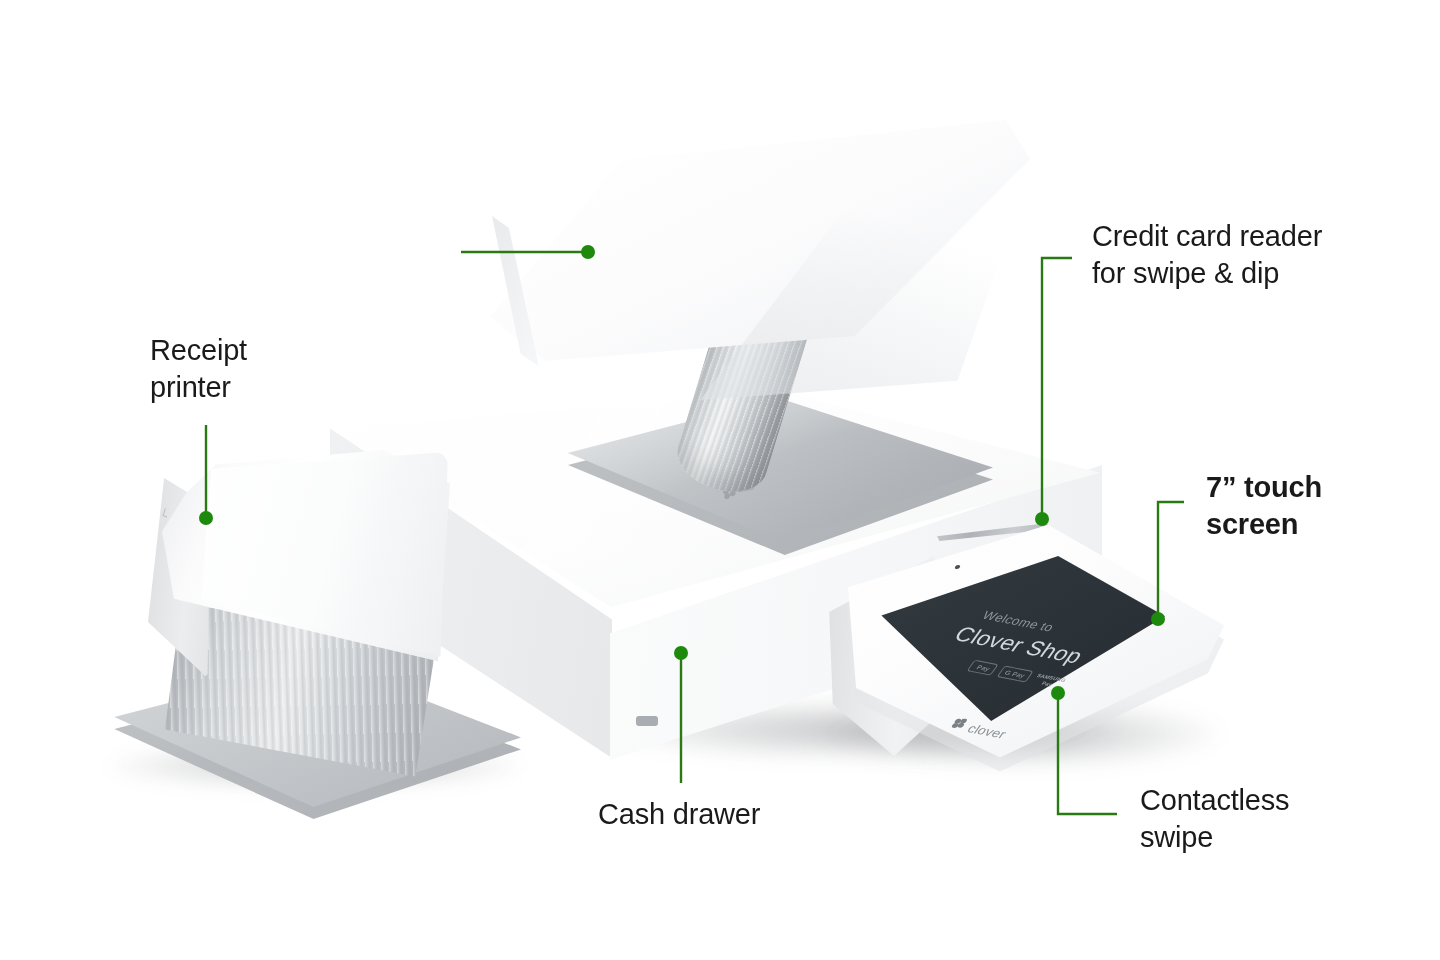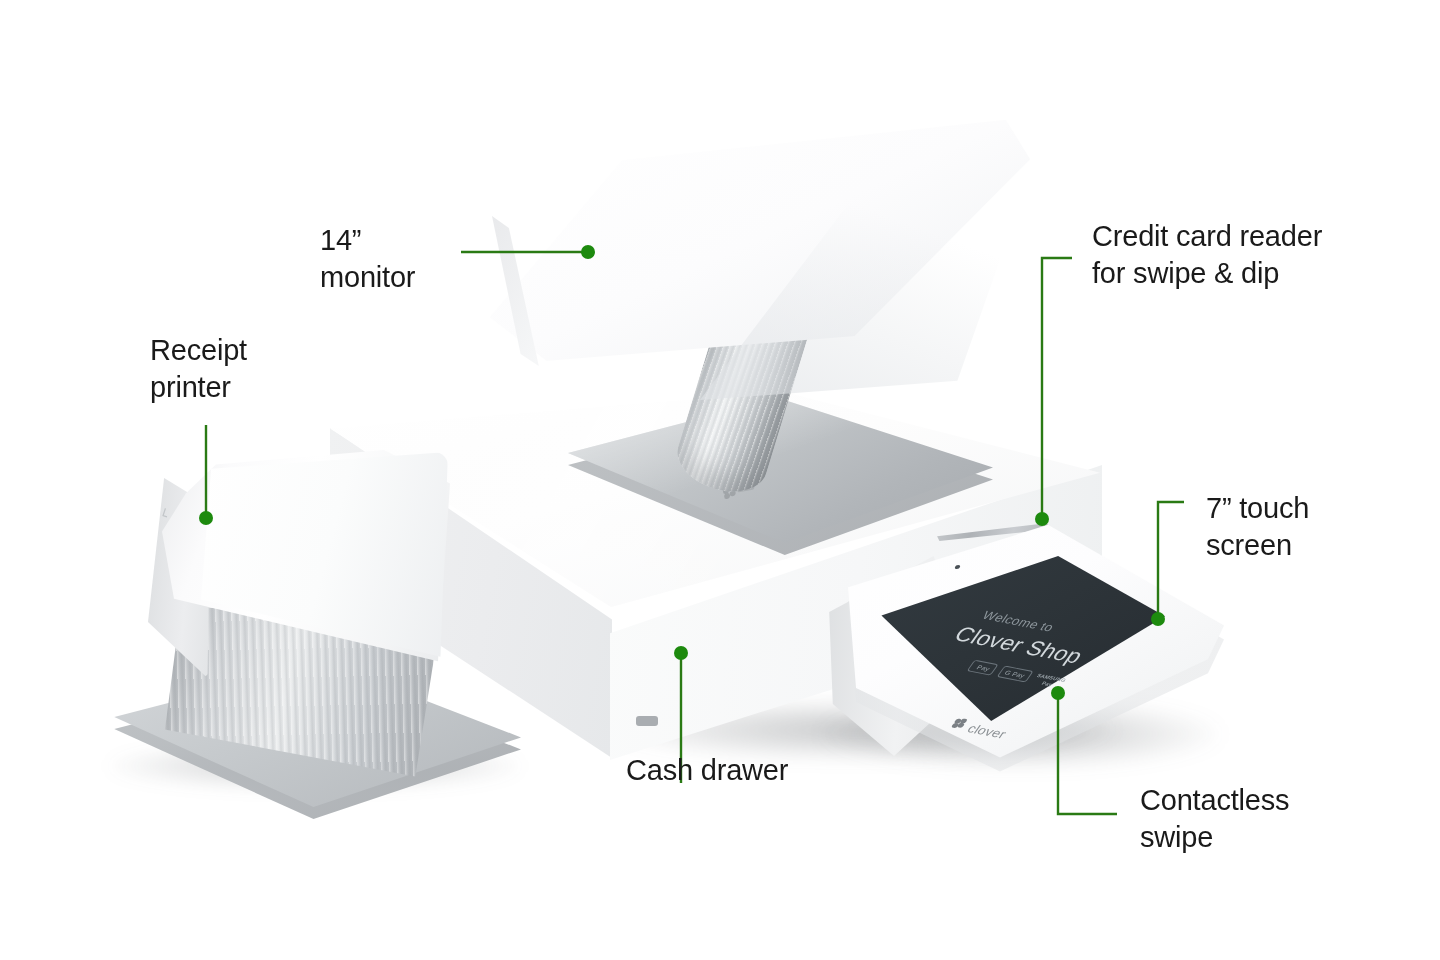--- a/index.html
+++ b/index.html
@@ -465,30 +465,28 @@
     <g fill="#1d8a0e">
       <circle cx="588" cy="252" r="7"></circle>
       <circle cx="206" cy="518" r="7"></circle>
       <circle cx="1042" cy="519" r="7"></circle>
       <circle cx="1158" cy="619" r="7"></circle>
       <circle cx="681" cy="653" r="7"></circle>
       <circle cx="1058" cy="693" r="7"></circle>
     </g>
   </svg>
 
-  <div class="callout-label" style="left:320px; top:222px;">14”
-monitor</div>
 
   <div class="callout-label" style="left:150px; top:332px;">Receipt
 printer</div>
 
   <div class="callout-label" style="left:1092px; top:218px;">Credit card reader
 for swipe &amp; dip</div>
 
-  <div class="callout-label" style="left:1206px; top:490px;">7” touch
+  <div class="callout-label" style="left:1206px; top:469px;font-weight:bold;">7” touch
 screen</div>
 
-  <div class="callout-label" style="left:598px; top:752px;margin-left:28px;">Cash drawer</div>
+  <div class="callout-label" style="left:598px; top:796px;">Cash drawer</div>
 
   <div class="callout-label" style="left:1140px; top:782px;">Contactless
 swipe</div>
 
 </div>
 
 </body></html>

